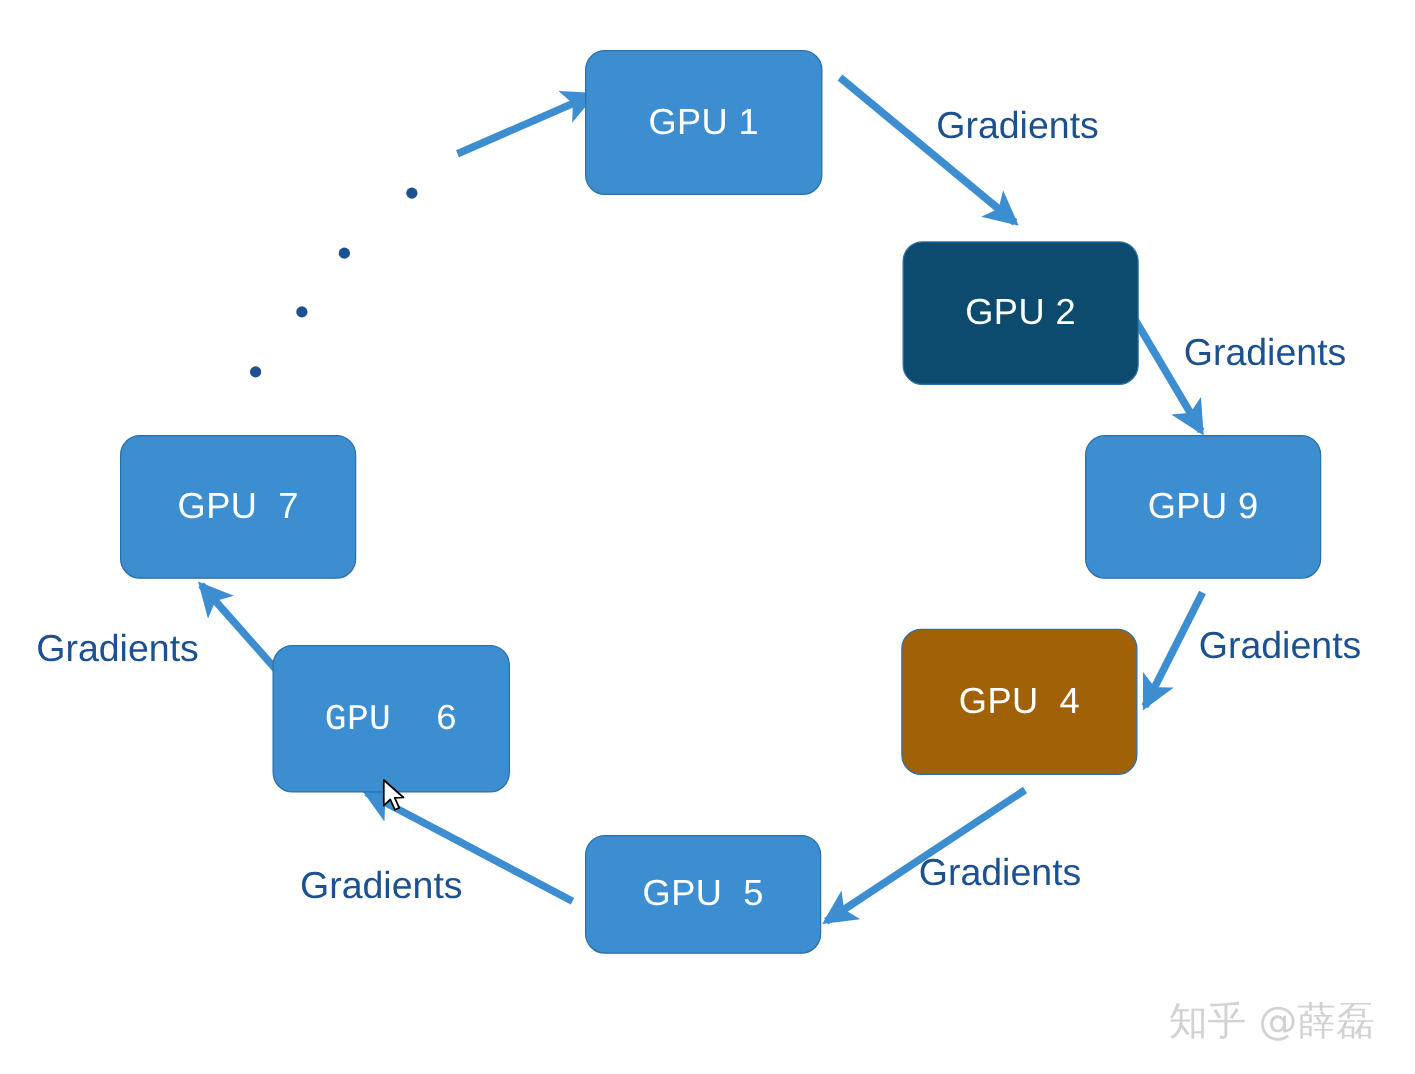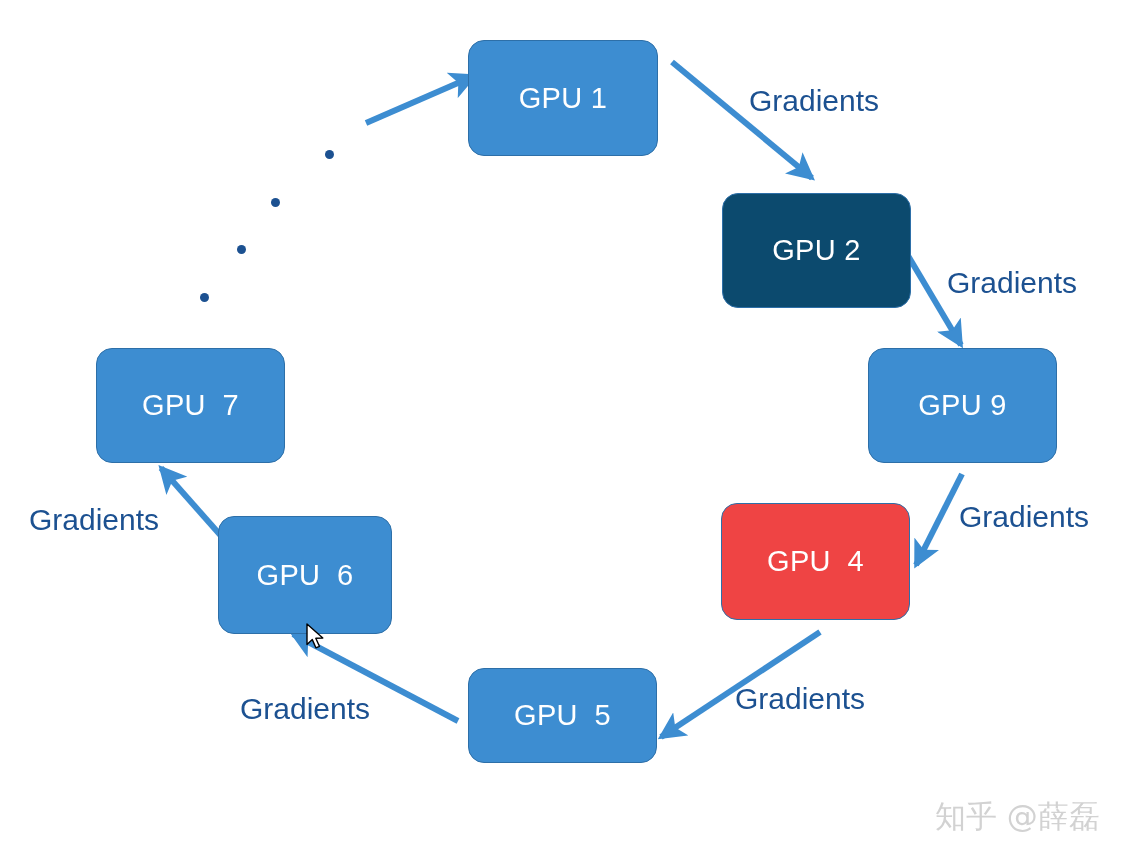--- a/index.html
+++ b/index.html
@@ -86,23 +86,23 @@
         <line x1="820" y1="632" x2="661" y2="737" stroke="#3d8dd1" stroke-width="6" marker-end="url(#arrowhead)"></line>
         <line x1="458" y1="721" x2="293" y2="634" stroke="#3d8dd1" stroke-width="6" marker-end="url(#arrowhead)"></line>
         <line x1="230" y1="546" x2="161" y2="468" stroke="#3d8dd1" stroke-width="6" marker-end="url(#arrowhead)"></line>
         <line x1="366" y1="123" x2="474" y2="76" stroke="#3d8dd1" stroke-width="6" marker-end="url(#arrowhead)"></line>
       </g>
   </svg>
 
   <div class="node" style="left: 468px; top: 40px; width: 190px; height: 116px; background: rgb(61, 141, 209); border-color: rgb(45, 111, 168); color: rgb(255, 255, 255);"><span>GPU 1</span></div>
   <div class="node" style="left: 722px; top: 193px; width: 189px; height: 115px; background: #0c4a6e; border-color: rgb(45, 111, 168); color: rgb(255, 255, 255);"><span>GPU 2</span></div>
   <div class="node" style="left: 868px; top: 348px; width: 189px; height: 115px; background: rgb(61, 141, 209); border-color: rgb(45, 111, 168); color: rgb(255, 255, 255);"><span>GPU 9</span></div>
-  <div class="node" style="left: 721px; top: 503px; width: 189px; height: 117px; background: #ef4444; border-color: rgb(45, 111, 168); color: rgb(255, 255, 255);"><span>GPU  4</span></div>
+  <div class="node" style="left: 721px; top: 503px; width: 189px; height: 117px; background: #a16207; border-color: rgb(45, 111, 168); color: rgb(255, 255, 255);"><span>GPU  4</span></div>
   <div class="node" style="left: 468px; top: 668px; width: 189px; height: 95px; background: rgb(61, 141, 209); border-color: rgb(45, 111, 168); color: rgb(255, 255, 255);"><span>GPU  5</span></div>
-  <div class="node" style="left: 218px; top: 516px; width: 174px; height: 118px; background: rgb(61, 141, 209); border-color: rgb(45, 111, 168); color: rgb(255, 255, 255);"><span>GPU  6</span></div>
+  <div class="node" style="left: 218px; top: 516px; width: 190px; height: 118px; background: rgb(61, 141, 209); border-color: rgb(45, 111, 168); color: rgb(255, 255, 255); font-family: Liberation Mono, monospace;"><span>GPU  6</span></div>
   <div class="node" style="left: 96px; top: 348px; width: 189px; height: 115px; background: rgb(61, 141, 209); border-color: rgb(45, 111, 168); color: rgb(255, 255, 255);"><span>GPU  7</span></div>
 
   <div class="edge-label" style="left: 749px; top: 84px; color: rgb(28, 81, 145);">Gradients</div>
   <div class="edge-label" style="left: 947px; top: 266px; color: rgb(28, 81, 145);">Gradients</div>
   <div class="edge-label" style="left: 959px; top: 500px; color: rgb(28, 81, 145);">Gradients</div>
   <div class="edge-label" style="left: 735px; top: 682px; color: rgb(28, 81, 145);">Gradients</div>
   <div class="edge-label" style="left: 240px; top: 692px; color: rgb(28, 81, 145);">Gradients</div>
   <div class="edge-label" style="left: 29px; top: 503px; color: rgb(28, 81, 145);">Gradients</div>
 
   <div class="dot" style="left: 325px; top: 150px; background: rgb(28, 81, 145);"></div>

